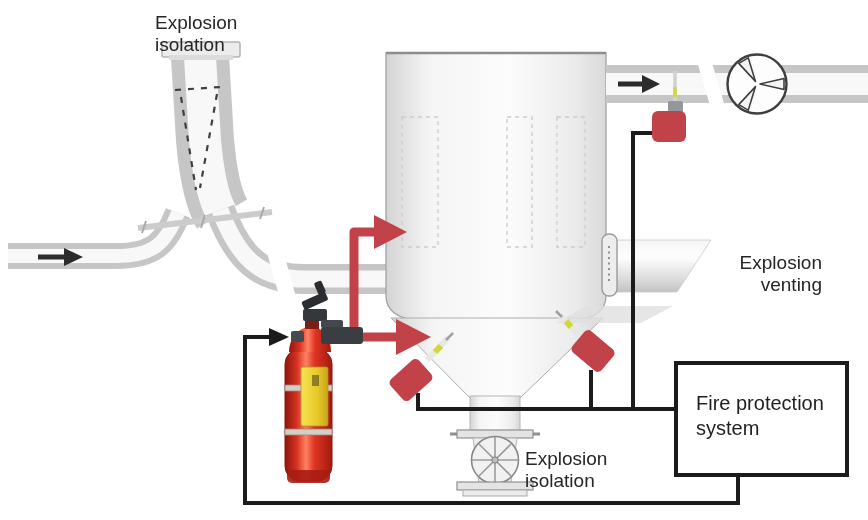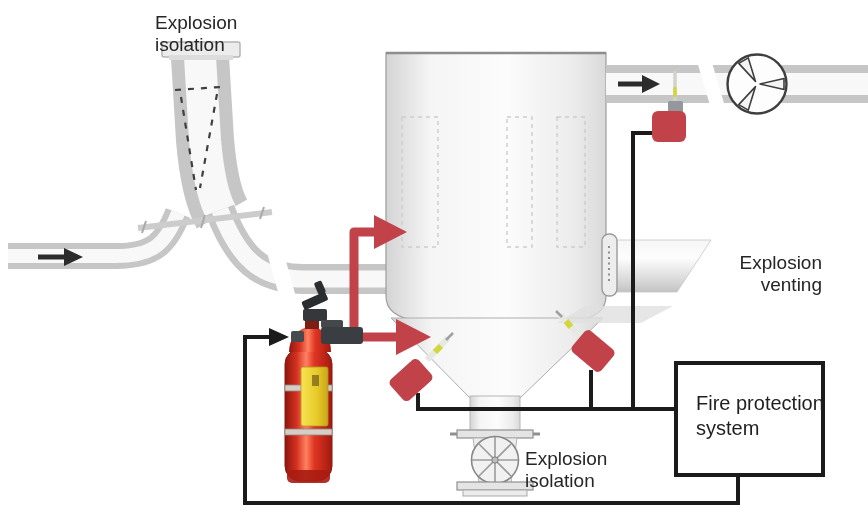--- a/index.html
+++ b/index.html
@@ -1,20 +1,20 @@
 <!DOCTYPE html>
 <html><head>
 <meta charset="utf-8">
 <style>
   html,body{margin:0;padding:0;background:#fff;}
   .stage{position:relative;width:868px;height:520px;background:#ffffff;overflow:hidden;
          font-family:"Liberation Sans",sans-serif;margin-left:8px;}
   .stage svg{position:absolute;left:0;top:0;}
   .lbl{position:absolute;color:#262626;font-size:19px;line-height:22px;z-index:6;}
-  .fire-box{position:absolute;left:666px;top:361px;width:151px;height:116px;
+  .fire-box{position:absolute;left:666px;top:361px;width:175px;height:116px;
             border:4px solid #1b1b1b;background:#ffffff;box-sizing:border-box;z-index:5;}
   .fire-box-text{margin:26px 0 0 18px;font-size:20px;line-height:25px;color:#1f1f1f;width:152px;}
   .pipeBase{stroke:#c6c6c6;fill:none;}
   .pipeHi{stroke:#f8f8f8;fill:none;}
   .ctl{stroke:#1b1b1b;stroke-width:4;fill:none;}
   .red{stroke:#c2424a;stroke-width:9;fill:none;stroke-linejoin:round;}
   .dashedRect{stroke:#cdcdcd;stroke-width:1.4;stroke-dasharray:4 4;fill:none;}
 </style>
 </head>
 <body>

